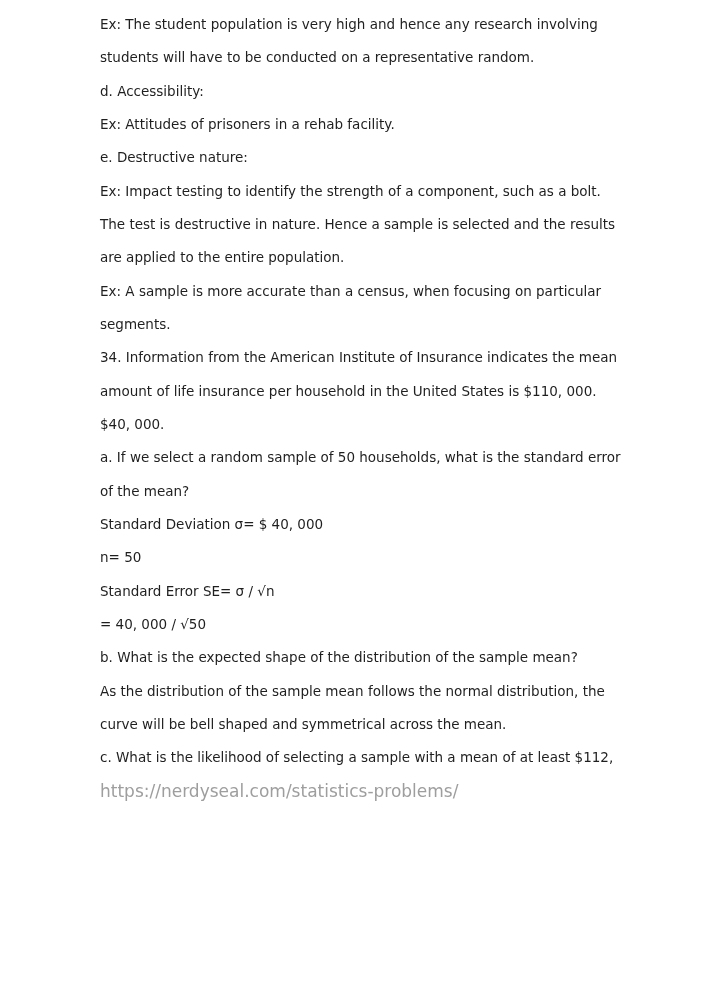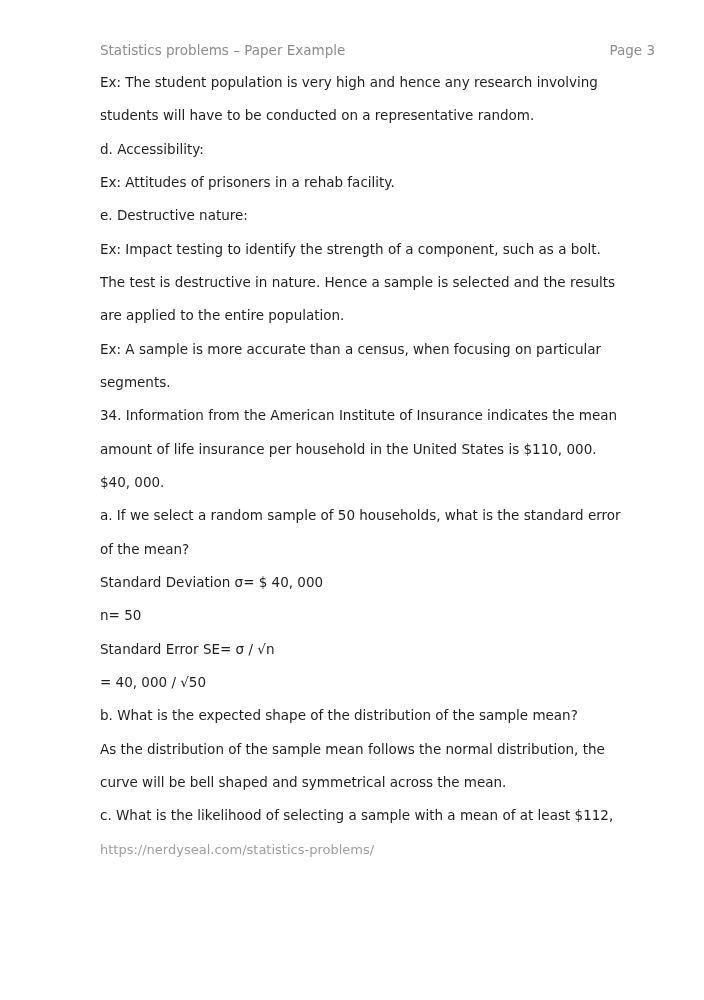--- a/index.html
+++ b/index.html
@@ -35,37 +35,33 @@
   }
   .doc-body .line {
     line-height: 33.33px;
     height: 33.33px;
     white-space: nowrap;
   }
   .doc-footer-line {
     line-height: 33.33px;
     height: 33.33px;
     white-space: nowrap;
-    font-size: 13px;
+    font-size: 17px;
   }
   .doc-footer-line a {
     color: #9e9e9e;
     text-decoration: none;
     cursor: pointer;
   }
 </style>
 </head>
 <body>
 
 <div class="page">
 
-  <div class="doc-header">
-    <span>Statistics problems – Paper Example</span>
-    <span>Page 3</span>
-  </div>
 
   <div class="doc-body">
     <div class="line">Ex: The student population is very high and hence any research involving</div>
     <div class="line">students will have to be conducted on a representative random.</div>
     <div class="line">d. Accessibility:</div>
     <div class="line">Ex: Attitudes of prisoners in a rehab facility.</div>
     <div class="line">e. Destructive nature:</div>
     <div class="line">Ex: Impact testing to identify the strength of a component, such as a bolt.</div>
     <div class="line">The test is destructive in nature. Hence a sample is selected and the results</div>
     <div class="line">are applied to the entire population.</div>

